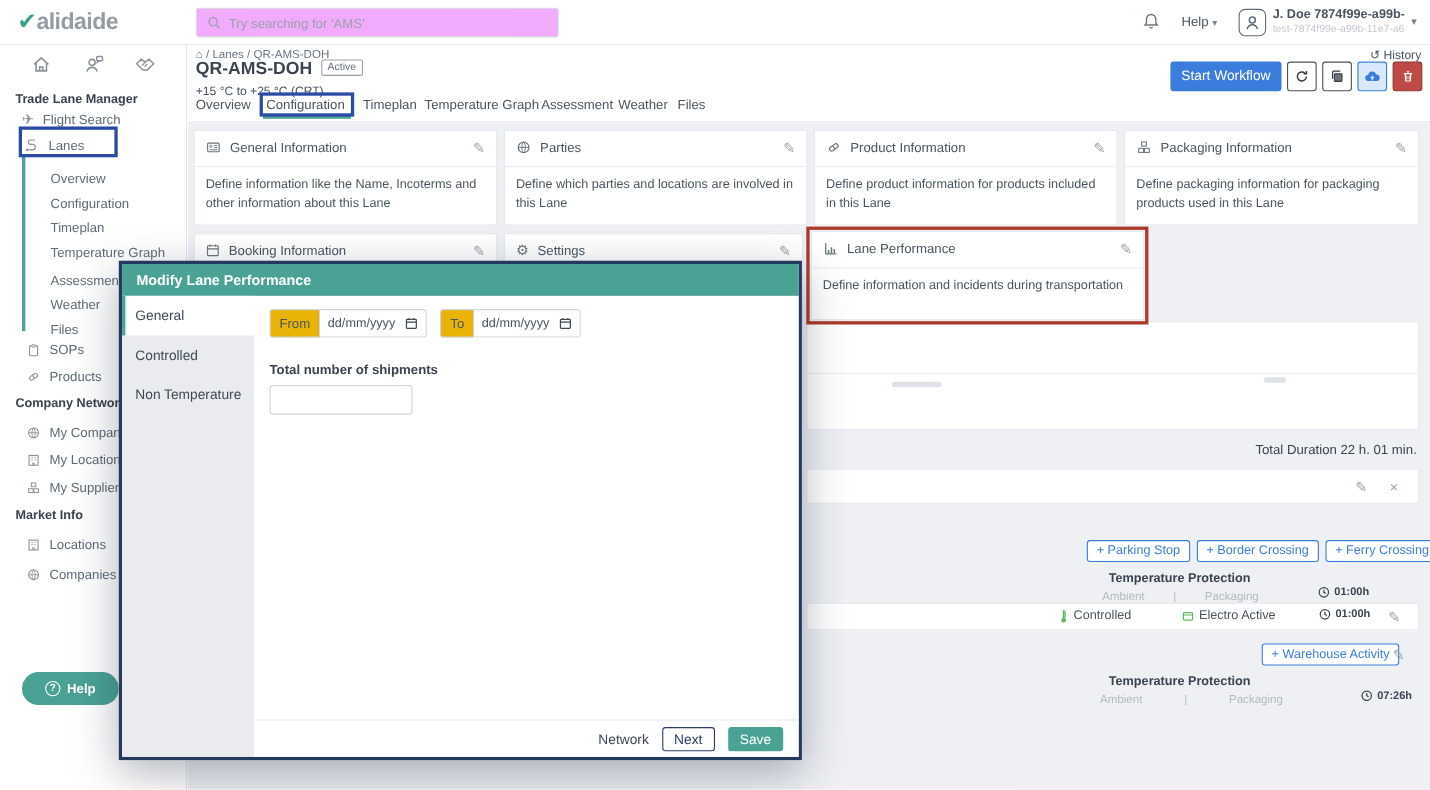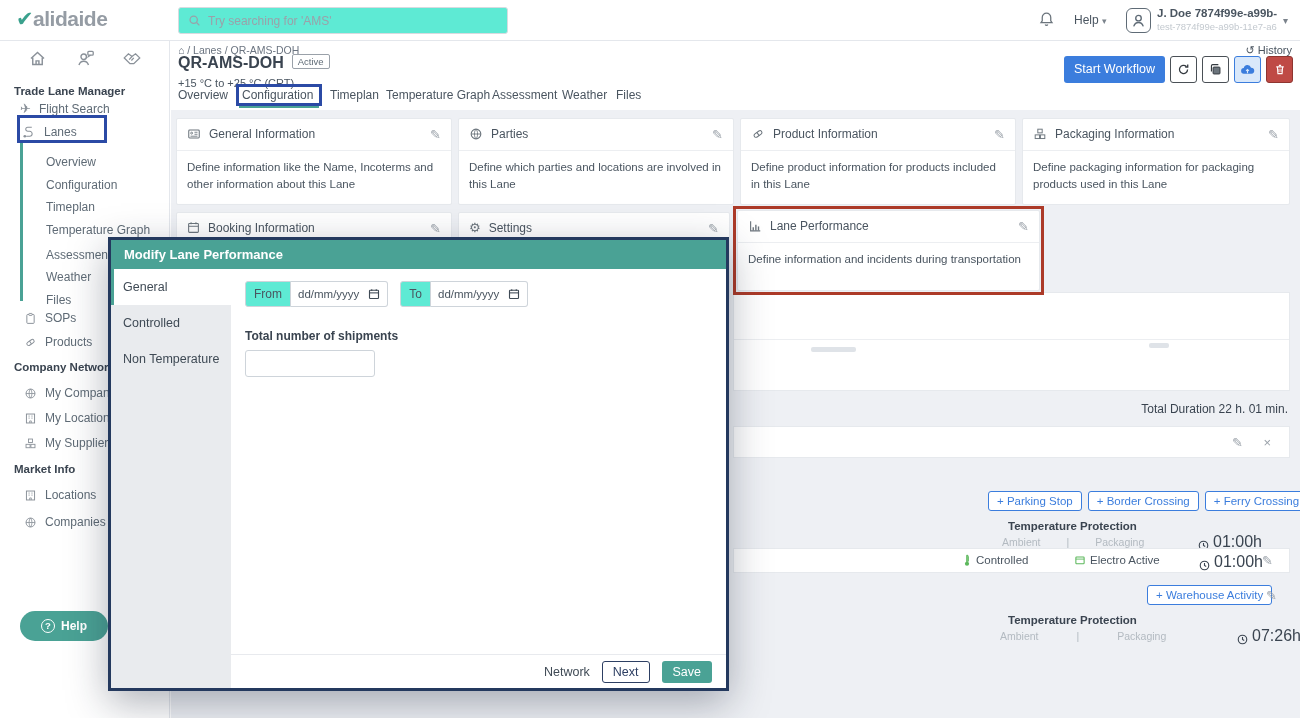--- a/index.html
+++ b/index.html
@@ -6,21 +6,21 @@
 body{background:#ffffff}
 .screen{position:relative;width:1300px;height:718px;overflow:hidden;background:#fff;
   font-family:"Liberation Sans","DejaVu Sans",sans-serif;color:#4a5560;font-size:12px}
 .abs{position:absolute}
 svg{display:block}
 
 .topbar{position:absolute;left:0;top:0;right:0;height:41px;background:#fff;border-bottom:1px solid #e4e7ec;z-index:5}
 .logo{position:absolute;left:16px;top:7px;font-size:21px;font-weight:bold;letter-spacing:-.5px;color:#959ca4}
 .logo .mark{color:#3aa18d}
 .search{position:absolute;left:178px;top:7px;width:330px;height:27px;border:1px solid #d7dbe0;border-radius:3px;
-  display:flex;align-items:center;gap:7px;padding:0 9px;background:#5eead4}
+  display:flex;align-items:center;gap:7px;padding:0 9px;background:#f0abfc}
 .search input{border:0;outline:0;flex:1;font:12px "Liberation Sans",sans-serif;color:#4a5560;background:transparent}
 .search input::placeholder{color:#9aa1a9}
 .tb-ico{position:absolute;cursor:pointer}
 .help{position:absolute;left:1074px;top:13px;font-size:12px;color:#4a5560;cursor:pointer}
 .caret{color:#7b838c;font-size:9px}
 .avatar{position:absolute;left:1126px;top:8px;width:25px;height:25px;border:1.4px solid #5f6b76;border-radius:6px;
   display:flex;align-items:center;justify-content:center}
 .uname{position:absolute;left:1157px;top:7px;width:120px;font-size:11.5px;font-weight:bold;color:#4a5560;
   white-space:nowrap;overflow:hidden}
 .usub{position:absolute;left:1157px;top:21px;width:120px;font-size:9.5px;color:#c3c9cf;white-space:nowrap;overflow:hidden}
@@ -61,36 +61,36 @@
 .card-b{padding:8px 10px;font-size:11.5px;line-height:1.5;color:#4a5560}
 
 .white-blk{position:absolute;background:#fff;border:1px solid #e6e9ed;z-index:2}
 .skel{position:absolute;background:#dfe3e8;height:5px;border-radius:2px}
 .tduration{position:absolute;right:12px;top:402px;font-size:12px;font-weight:normal;color:#3a4450;z-index:2}
 .addrow{position:absolute;left:988px;top:491px;display:flex;gap:6px;align-items:center;z-index:2}
 .btn-outline{border:1px solid #3b7ddd;color:#3b7ddd;background:#fff;border-radius:3px;padding:3px 8px;
   font-size:11.5px;cursor:pointer;white-space:nowrap}
 .tp-title{position:absolute;font-size:11.5px;font-weight:bold;color:#3a4450;z-index:2;white-space:nowrap}
 .tp-sub{position:absolute;display:flex;font-size:10.5px;color:#b3bac1;z-index:2;align-items:center}
-.clockrow{position:absolute;display:flex;align-items:flex-end;gap:4px;font-size:16px;font-weight:normal;color:#3a4450;z-index:2}
+.clockrow{position:absolute;display:flex;align-items:flex-end;gap:4px;font-size:10px;font-weight:bold;color:#3a4450;z-index:2}
 .pencil{color:#9aa1a9;font-size:13px;cursor:pointer}
 .xicon{color:#9aa1a9;font-size:13px;cursor:pointer}
 
 .modal{position:absolute;left:108px;top:237px;width:621px;height:454px;background:#fff;border:3px solid #24395e;
   z-index:10;box-shadow:0 12px 38px rgba(25,35,55,.35)}
 .modal-h{position:absolute;left:0;top:0;right:0;height:29px;background:#4aa295;color:#fff;font-size:13px;
   font-weight:bold;line-height:29px;padding-left:13px}
 .modal-col{position:absolute;left:0;top:29px;bottom:0;width:120px;background:#e9ebee}
 .mtab{height:36px;line-height:36px;padding-left:12px;font-size:12.5px;color:#3f4a55;cursor:pointer}
 .mtab.active{background:#fff;border-left:3px solid #4aa295;padding-left:9px}
 .modal-content{position:absolute;left:120px;top:29px;right:0;bottom:34px;background:#fff;padding:12px 14px}
 .mlabel{font-size:12px;font-weight:bold;color:#3a4450;margin-bottom:7px}
 .igrow{display:flex;gap:12px;margin-bottom:22px}
 .igroup{display:flex}
-.iprepend{background:#5eead4;border:1px solid #ced4da;border-radius:3px 0 0 3px;height:26px;line-height:24px;
+.iprepend{background:#eab308;border:1px solid #ced4da;border-radius:3px 0 0 3px;height:26px;line-height:24px;
   padding:0 8px;font-size:12px;color:#4a5560}
 .idate{border:1px solid #ced4da;border-left:0;border-radius:0 3px 3px 0;height:26px;display:flex;align-items:center;
   gap:9px;padding:0 7px;font-size:11.5px;color:#4a5560;cursor:pointer;background:#fff}
 .minput{width:130px;height:27px;border:1px solid #ced4da;border-radius:3px;outline:0;padding:0 6px;
   font:12px "Liberation Sans",sans-serif;color:#4a5560}
 .modal-f{position:absolute;left:120px;right:0;bottom:0;height:34px;background:#fff;border-top:1px solid #e8eaee;
   display:flex;align-items:center;justify-content:flex-end;gap:12px;padding-right:14px}
 .btn-cancel{font-size:12.5px;color:#3f4a55;cursor:pointer}
 .btn-next{border:1px solid #2d3f63;color:#2d3f63;background:#fff;border-radius:3px;padding:3px 10px;font-size:12.5px;cursor:pointer}
 .btn-save{background:#4aa295;color:#fff;border-radius:3px;padding:4px 11px;font-size:12.5px;cursor:pointer}

